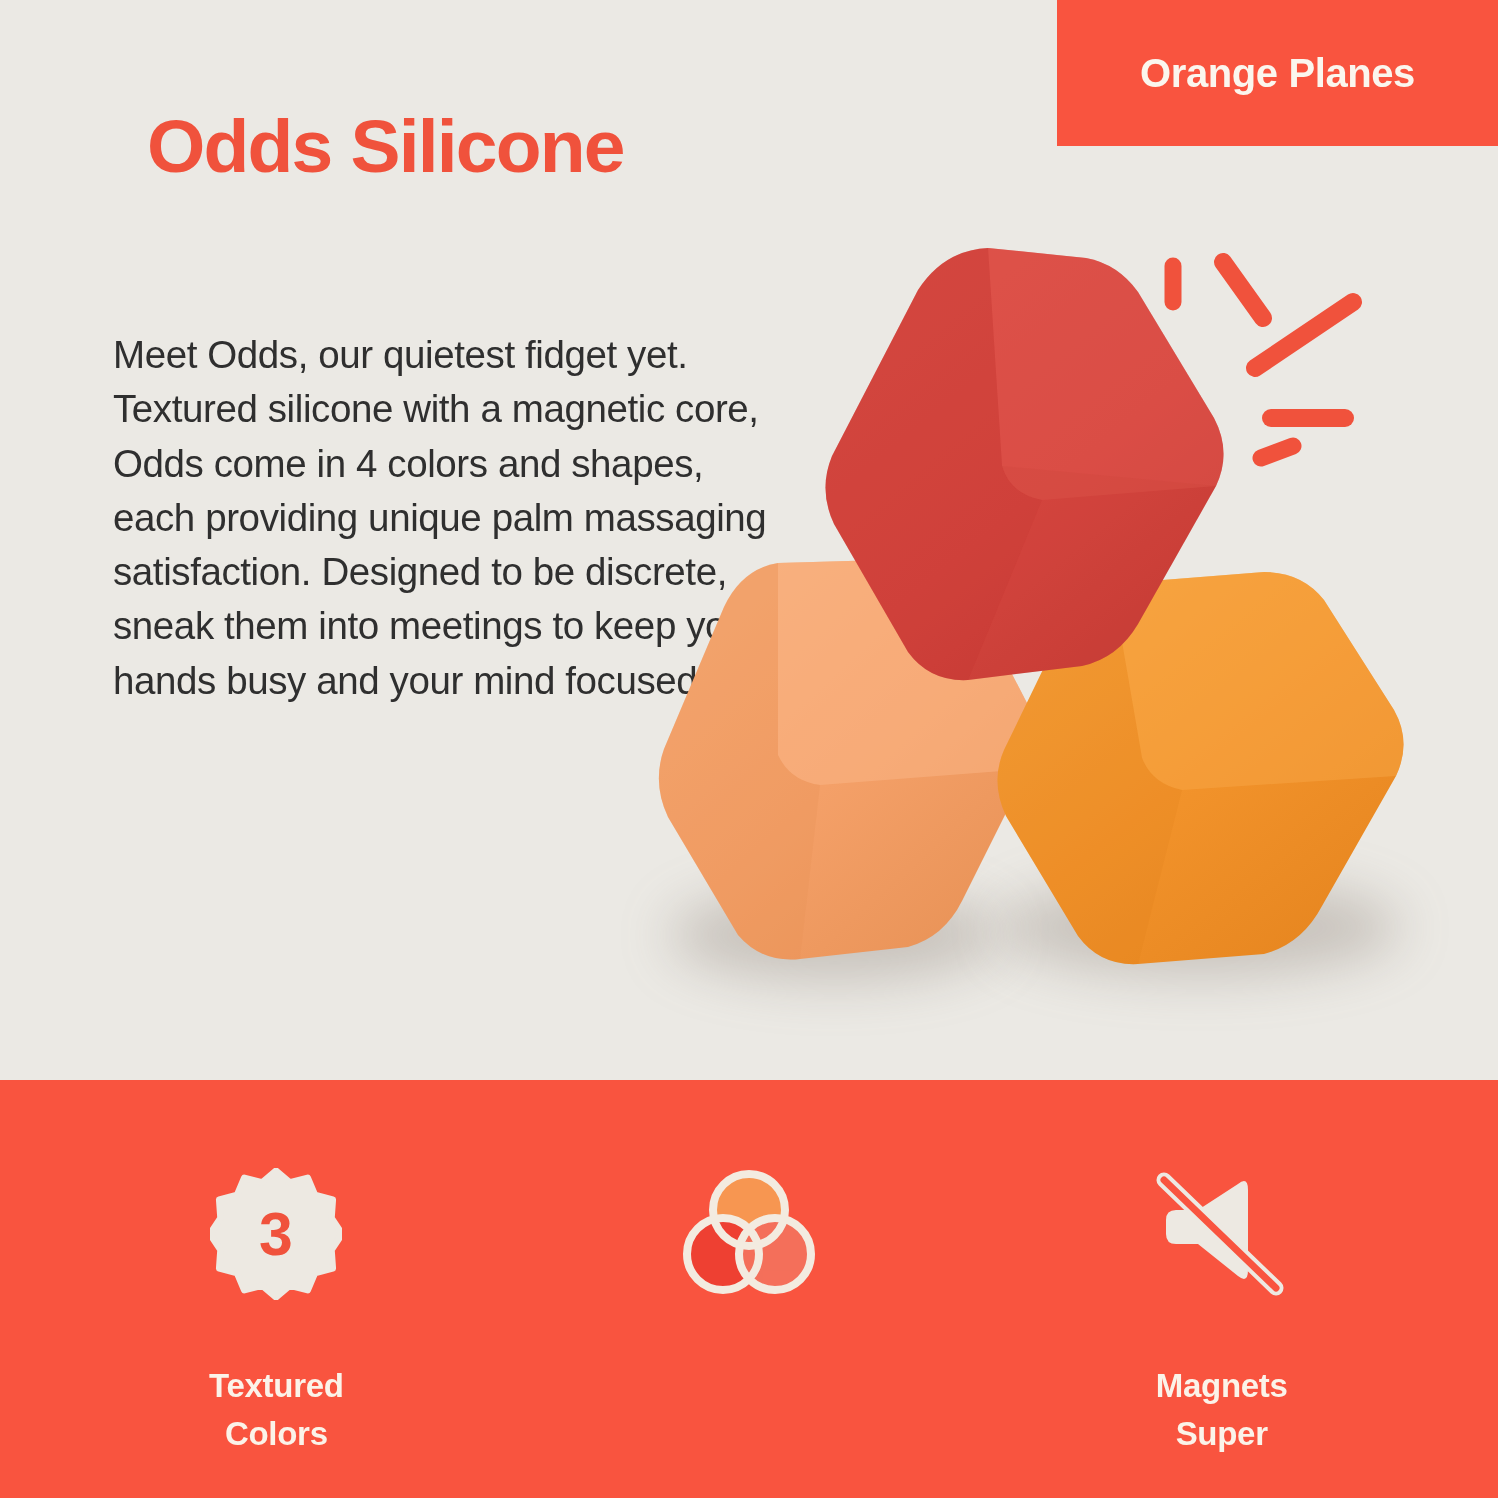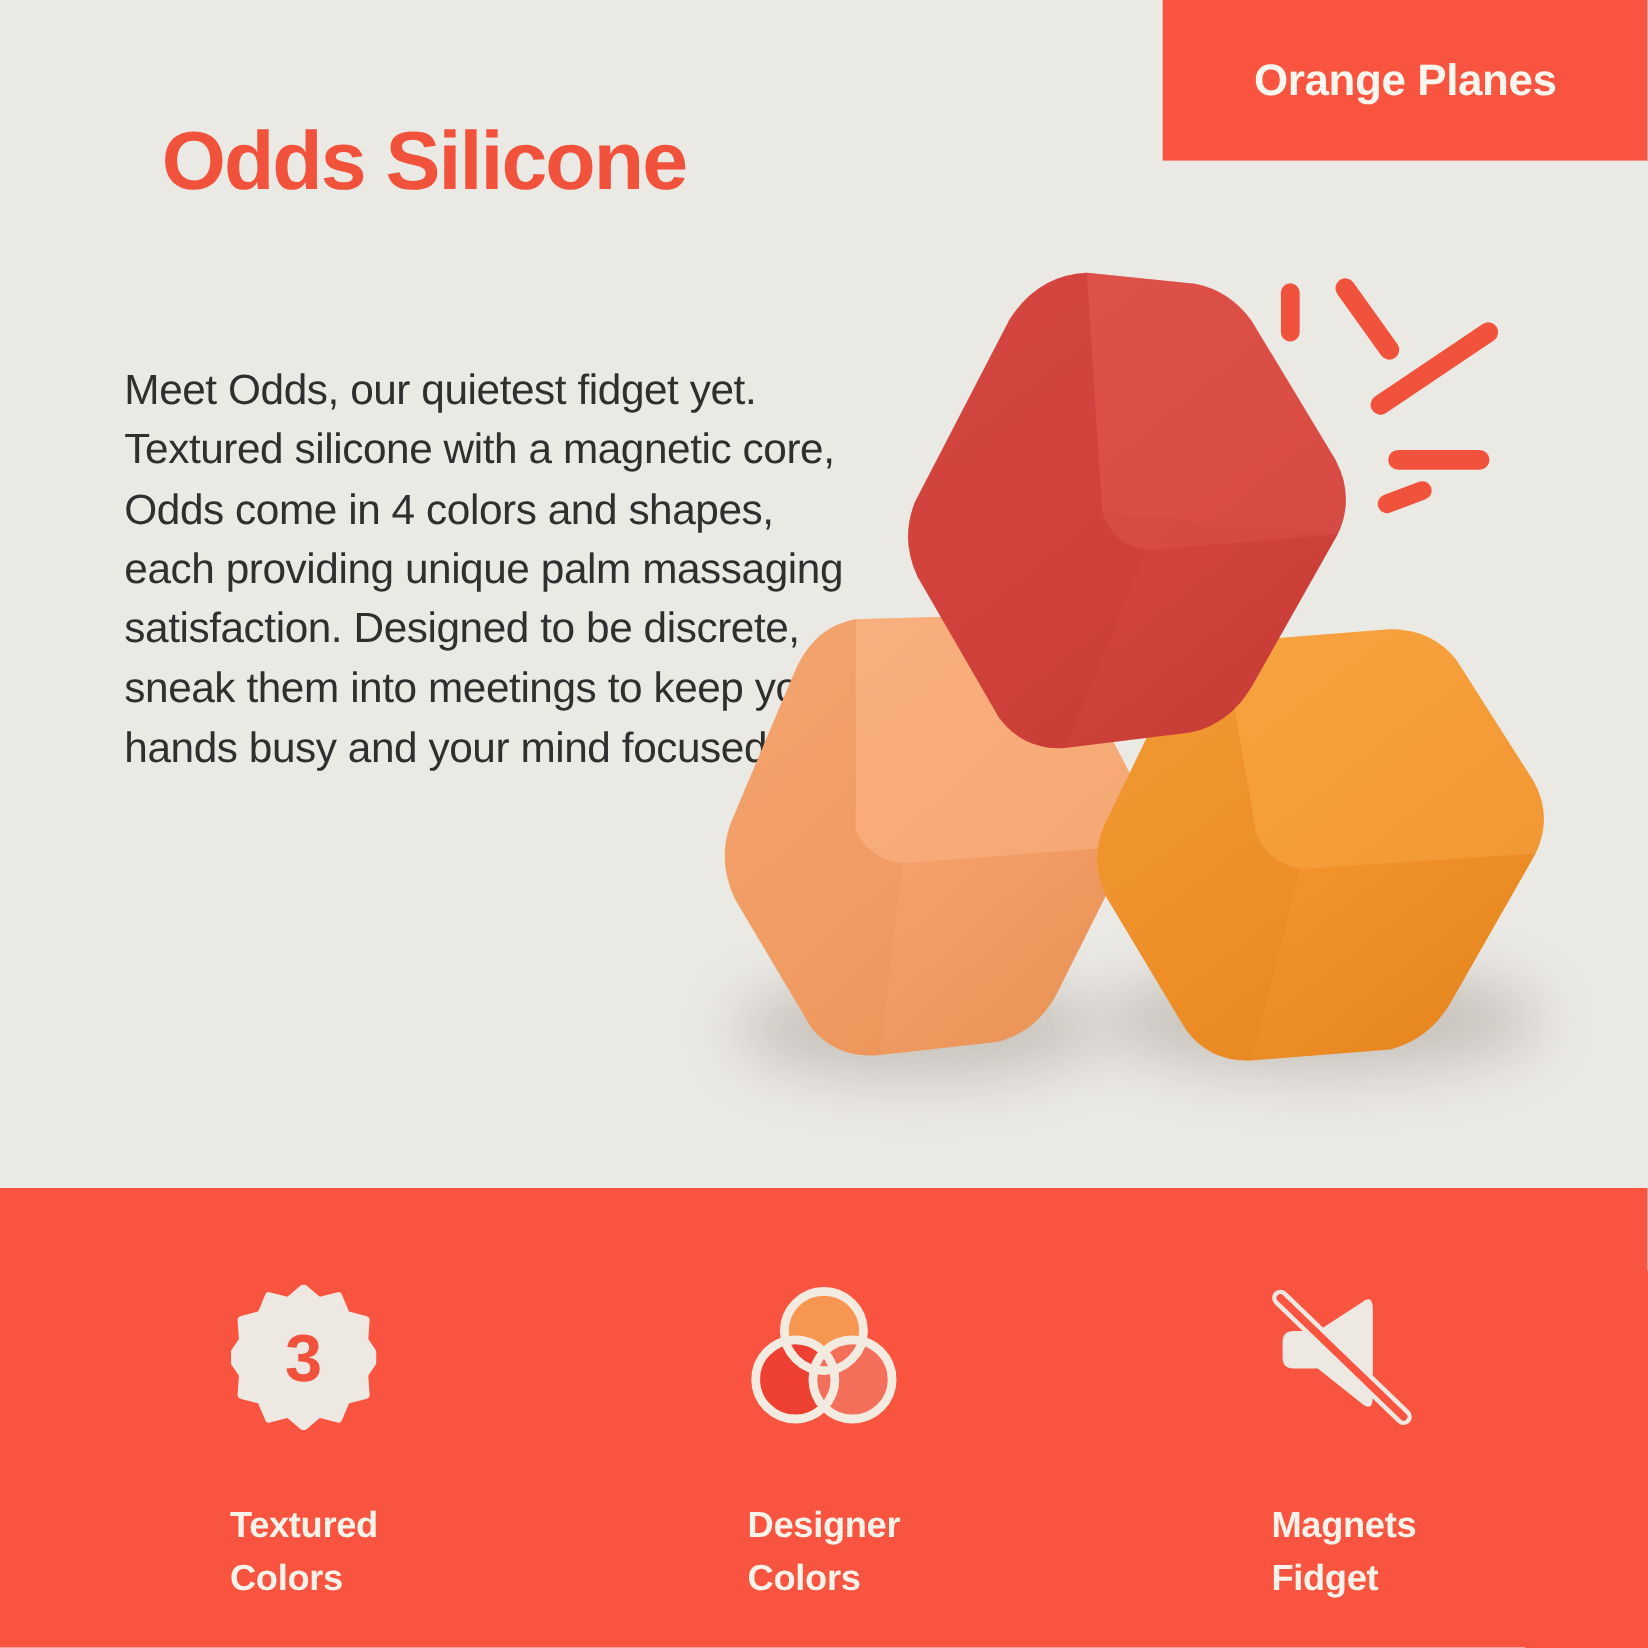--- a/index.html
+++ b/index.html
@@ -94,21 +94,21 @@
   .feature-icon {
     height:132px;
     display:flex; align-items:center; justify-content:center;
   }
   .feature-label {
     margin-top:62px;
     color:#FBF3E9;
     font-size:33px;
     font-weight:bold;
     line-height:1.45;
-    text-align:left;
+    text-align:center;
     letter-spacing:-0.3px;
   }
   .feature-label span { display:block; }
 
   
   .badge-num {
     font-family:"Liberation Sans", sans-serif;
     font-size:46px; font-weight:bold; fill:#F0523C;
   }
 </style>
@@ -232,38 +232,34 @@
               <circle cx="44" cy="86" r="36" fill="#EE3F32"></circle>
               <circle cx="96" cy="86" r="36" fill="#F4715C"></circle>
             </g>
             <g fill="none" stroke="#F3EBE0" stroke-width="8">
               <circle cx="70" cy="42" r="36"></circle>
               <circle cx="44" cy="86" r="36"></circle>
               <circle cx="96" cy="86" r="36"></circle>
             </g>
           </svg>
         </div>
-        <div class="feature-label">
-          <span>Designer</span>
-          <span>Colors</span>
-        </div>
       </div>
 
       <div class="feature">
         <div class="feature-icon">
           <svg width="140" height="132" viewBox="0 0 140 132">
             <path d="M86 16 Q96 8 96 22 L96 102 Q96 116 86 108 L46 76
                      L24 76 Q14 76 14 66 L14 52 Q14 42 24 42 L46 42 Z" fill="#EDE9E2"></path>
             <line x1="12" y1="12" x2="124" y2="120" stroke="#EDE9E2" stroke-width="15" stroke-linecap="round"></line>
             <line x1="12" y1="12" x2="124" y2="120" stroke="#F9543F" stroke-width="7" stroke-linecap="round"></line>
           </svg>
         </div>
         <div class="feature-label">
           <span>Magnets</span>
-          <span>Fidget</span>
+          <span>Super</span>
         </div>
       </div>
 
 
     </div>
   </div>
 
 </div>
 
 </body></html>

